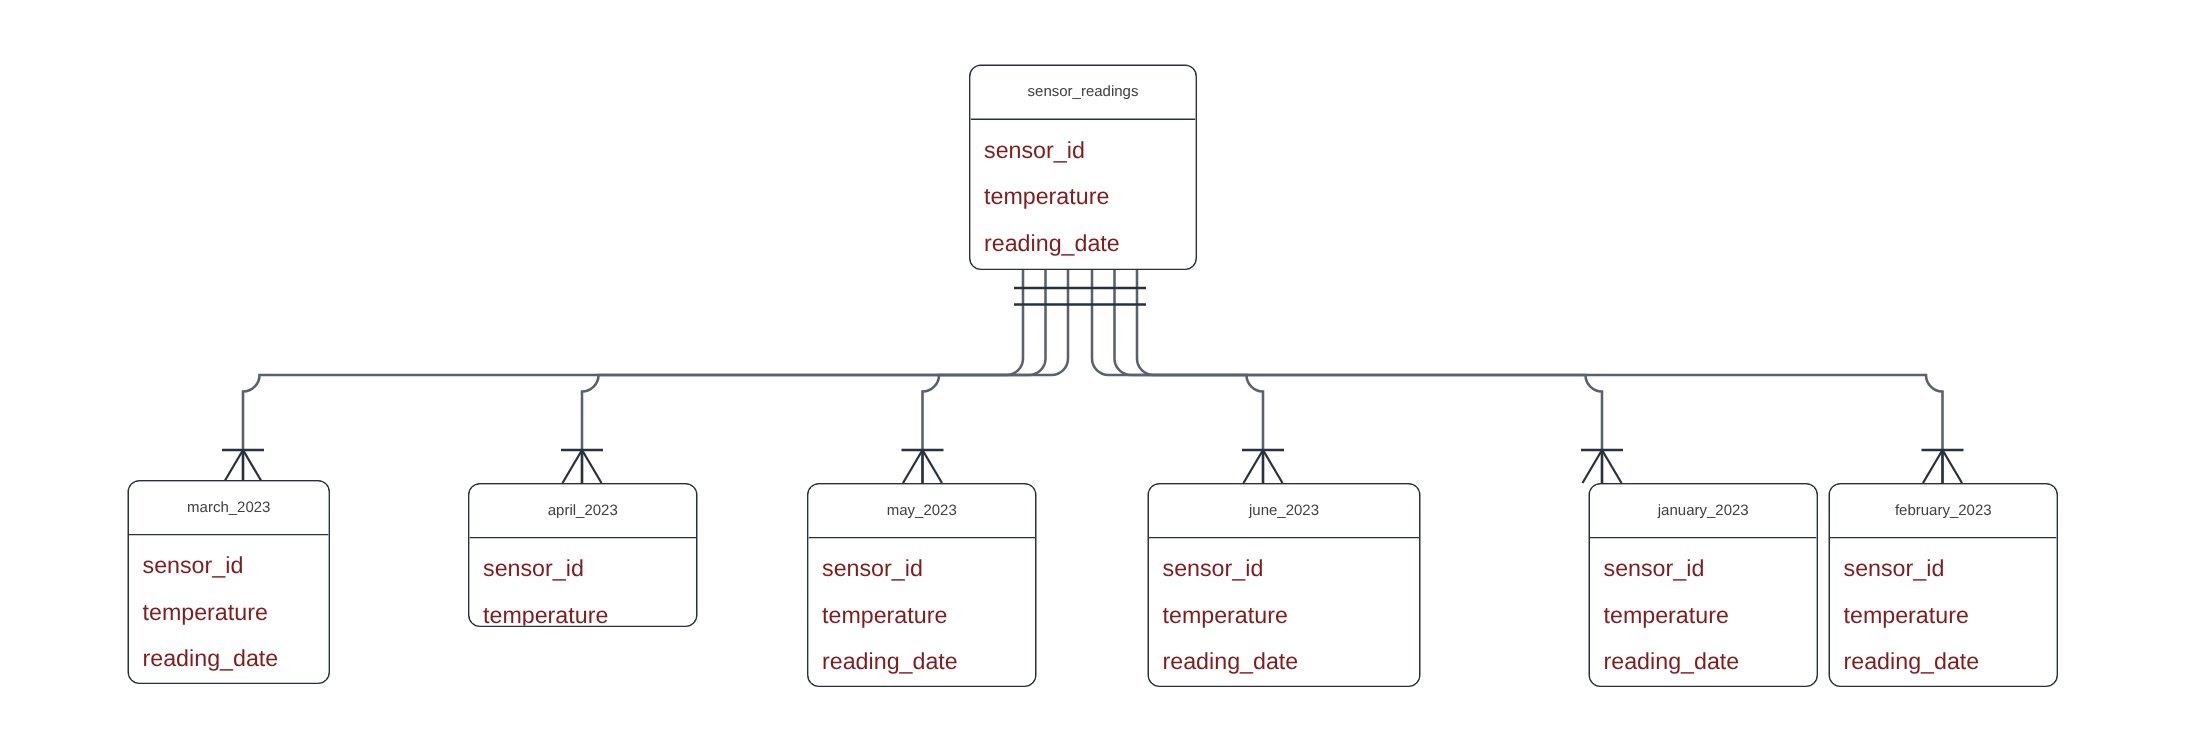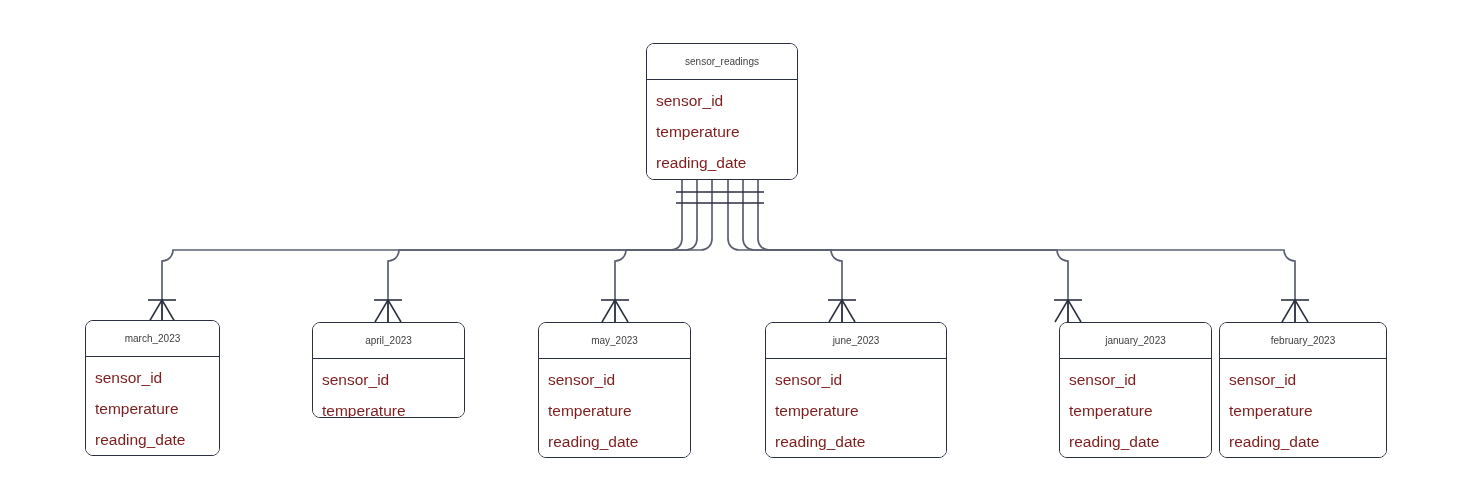--- a/index.html
+++ b/index.html
@@ -148,21 +148,21 @@
 
   <div class="entity" style="left: 1046px; top: 322px; width: 153px; height: 136px; margin-left: 13px;">
     <div class="entity-title">january_2023</div>
     <div class="entity-attrs">
       <div class="attr">sensor_id</div>
       <div class="attr">temperature</div>
       <div class="attr">reading_date</div>
     </div>
   </div>
 
-  <div class="entity" style="left: 1219px; top: 322px; width: 168px; height: 136px;">
+  <div class="entity" style="left: 1219px; top: 322px; width: 153px; height: 136px;">
     <div class="entity-title">february_2023</div>
     <div class="entity-attrs">
       <div class="attr">sensor_id</div>
       <div class="attr">temperature</div>
       <div class="attr">reading_date</div>
     </div>
   </div>
 
 </div>
 

